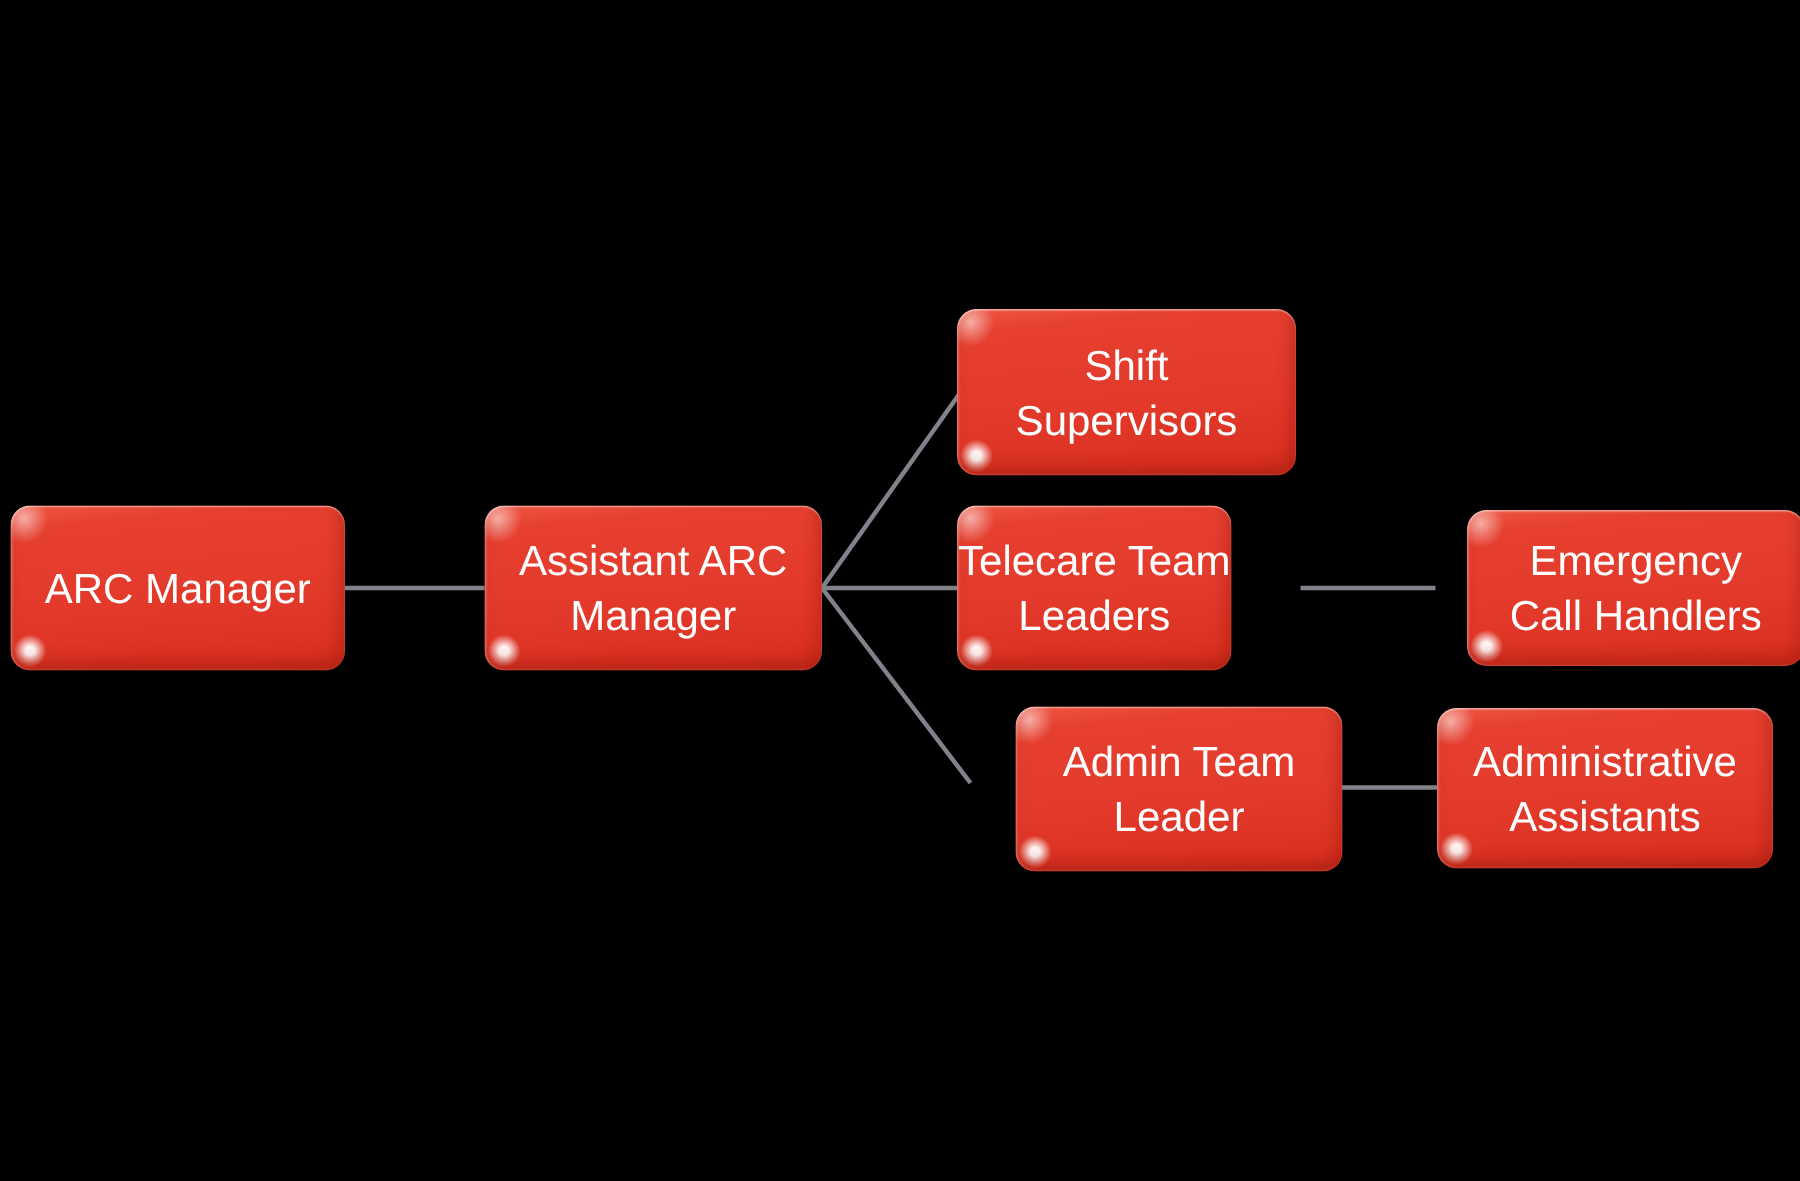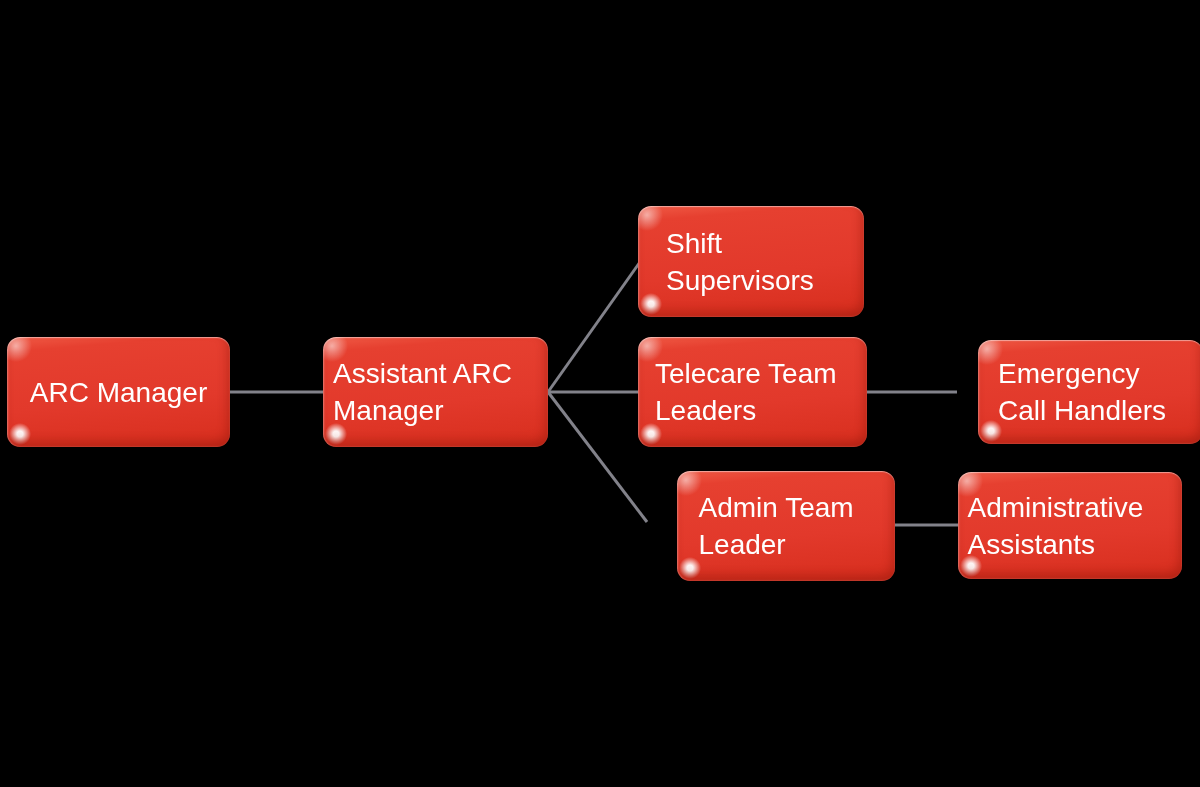--- a/index.html
+++ b/index.html
@@ -20,20 +20,21 @@
     left: 0;
     top: 0;
     width: 1200px;
     height: 787px;
   }
   .node {
     position: absolute;
     display: flex;
     align-items: center;
     justify-content: center;
+    text-align: center;
     color: #ffffff;
     font-size: 28px;
     line-height: 37px;
     border-radius: 13px;
     background:
       radial-gradient(circle 11px at 13px calc(100% - 13px), rgba(255,255,255,0.95) 0px 3px, rgba(255,255,255,0) 100%),
       radial-gradient(circle 16px at 9px 9px, rgba(255,255,255,0.55) 0px, rgba(255,255,255,0) 100%),
       linear-gradient(175deg, #f05a45 0%, #e64030 12%, #e2392b 58%, #d93020 92%, #cf2d1e 100%);
     box-shadow:
       inset 0 1px 1px rgba(255,255,255,0.45),
@@ -63,21 +64,21 @@
   </div>
 
   <div class="node" style="left:323px; top:337px; width:225px; height:110px;">
     <span class="label" style="max-width:205px;">Assistant ARC Manager</span>
   </div>
 
   <div class="node" style="left:638px; top:206px; width:226px; height:111px;">
     <span class="label" style="max-width:170px;">Shift Supervisors</span>
   </div>
 
-  <div class="node" style="left:638px; top:337px; width:229px; height:110px;">
+  <div class="node" style="left:638px; top:337px; width:183px; height:110px;">
     <span class="label" style="max-width:195px;">Telecare Team Leaders</span>
   </div>
 
   <div class="node" style="left:957px; top:340px; width:225px; height:104px;margin-left:21px;">
     <span class="label" style="max-width:185px;">Emergency Call Handlers</span>
   </div>
 
   <div class="node" style="left:645px; top:471px; width:218px; height:110px;margin-left:32px;">
     <span class="label" style="max-width:175px;">Admin Team Leader</span>
   </div>

